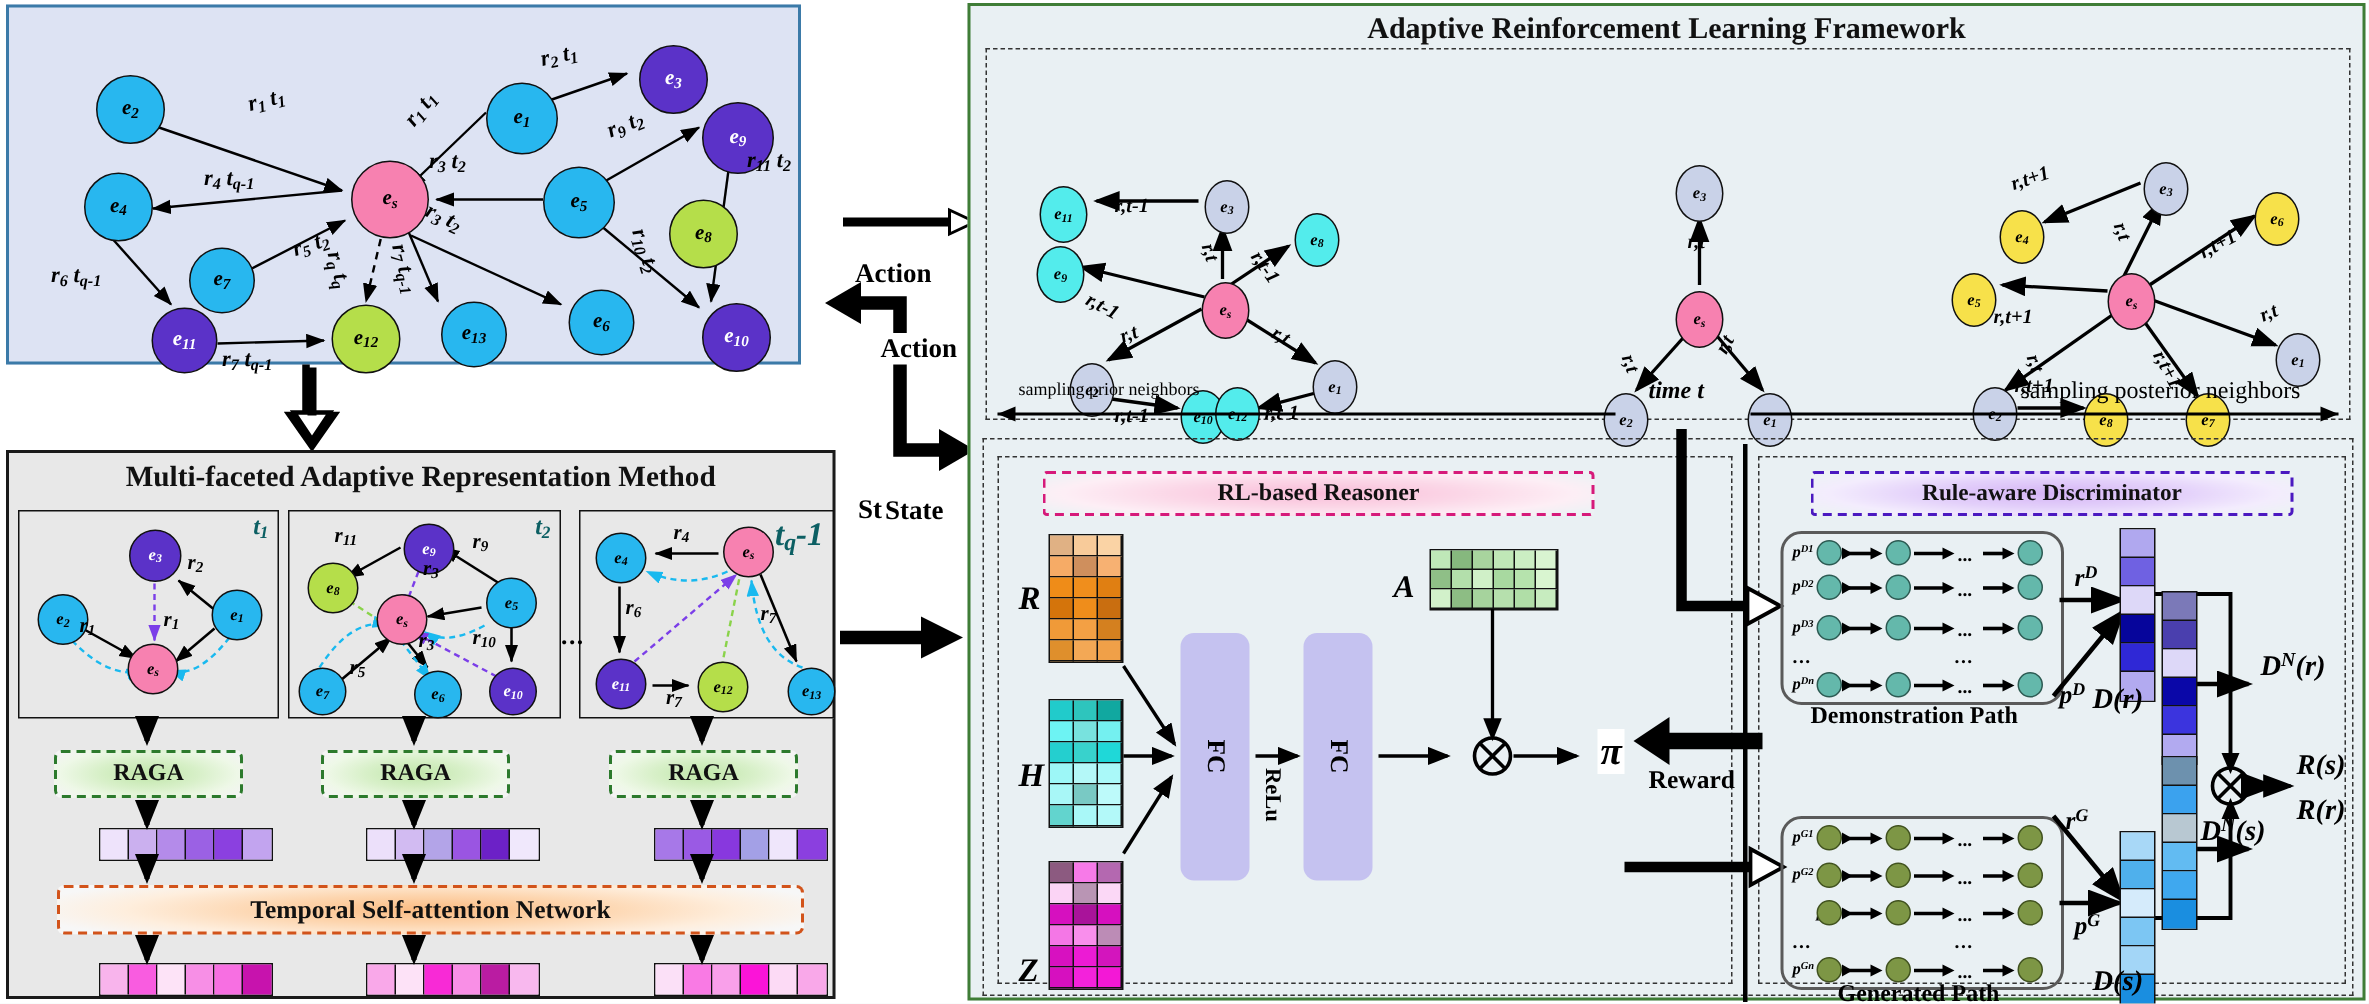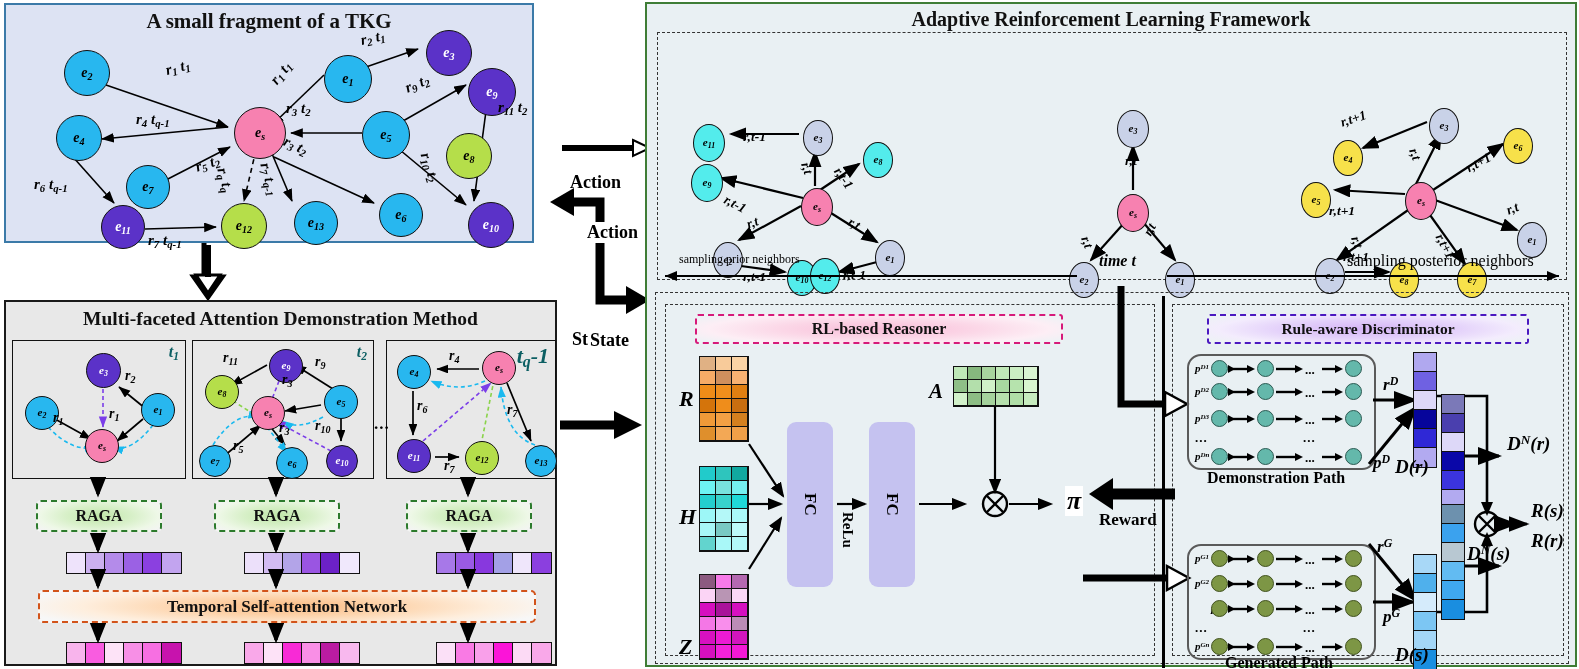--- a/index.html
+++ b/index.html
@@ -71,21 +71,20 @@
   .vlabel{position:absolute;writing-mode:vertical-rl;font-weight:bold;font-size:15px;color:#000;}
 
   .pathbox{position:absolute;border:2px solid #5a5a5a;border-radius:14px;background:transparent;}
   .ital{font-style:italic;}
   .dots{position:absolute;font-weight:bold;letter-spacing:1px;color:#000;}
 </style>
 </head>
 <body>
 
 <div class="panel" id="tkg-panel">
-  <div class="ptitle" style="top:4px;font-size:21px;">A small fragment of a TKG</div>
 
   <svg class="ov" width="530" height="240">
     <defs>
       <marker id="ah" markerWidth="9" markerHeight="9" refX="7.4" refY="3" orient="auto">
         <path d="M0,0 L8,3 L0,6 z" fill="#000"></path>
       </marker>
     </defs>
     <g stroke="#000" stroke-width="1.6" fill="none" marker-end="url(#ah)">
       <path d="M100,80 L222,122"></path>
       <path d="M222,122 L96,134"></path>
@@ -183,21 +182,21 @@
   <path d="M16,32 L40,32 L28,50 z" fill="#fff" stroke="#000" stroke-width="3"></path>
   <path d="M28,2 L28,34" stroke="#000" stroke-width="6"></path>
 </svg>
 
 <svg class="abs ov" style="left:560px;top:405px;" width="84" height="48">
   <path d="M0,20 L58,20" stroke="#000" stroke-width="9" fill="none"></path>
   <path d="M54,6 L82,20 L54,34 z" fill="#000"></path>
 </svg>
 
 <div class="panel" id="marm-panel">
-  <div class="ptitle" style="top:6px;font-size:19.5px;">Multi-faceted Attention Demonstration Method</div>
+  <div class="ptitle" style="top:6px;font-size:19.5px;">Multi-faceted Adaptive Representation Method</div>
 
   <div class="abs" style="left:6px;top:38px;width:172px;height:137px;border:1.6px solid #111;background:#e8e8e8;">
     <div class="abs ital" style="right:6px;top:2px;font-size:16px;font-weight:bold;color:#0c5f63;">
          t<span class="sub">1</span></div>
     <svg class="ov" width="172" height="137">
       <defs>
           <marker id="a2" markerWidth="8" markerHeight="8" refX="6.6" refY="2.6" orient="auto">
         <path d="M0,0 L7,2.6 L0,5.2 z" fill="#000"></path>
           </marker>
         <marker id="a2p" markerWidth="8" markerHeight="8" refX="6.6" refY="2.6" orient="auto">

